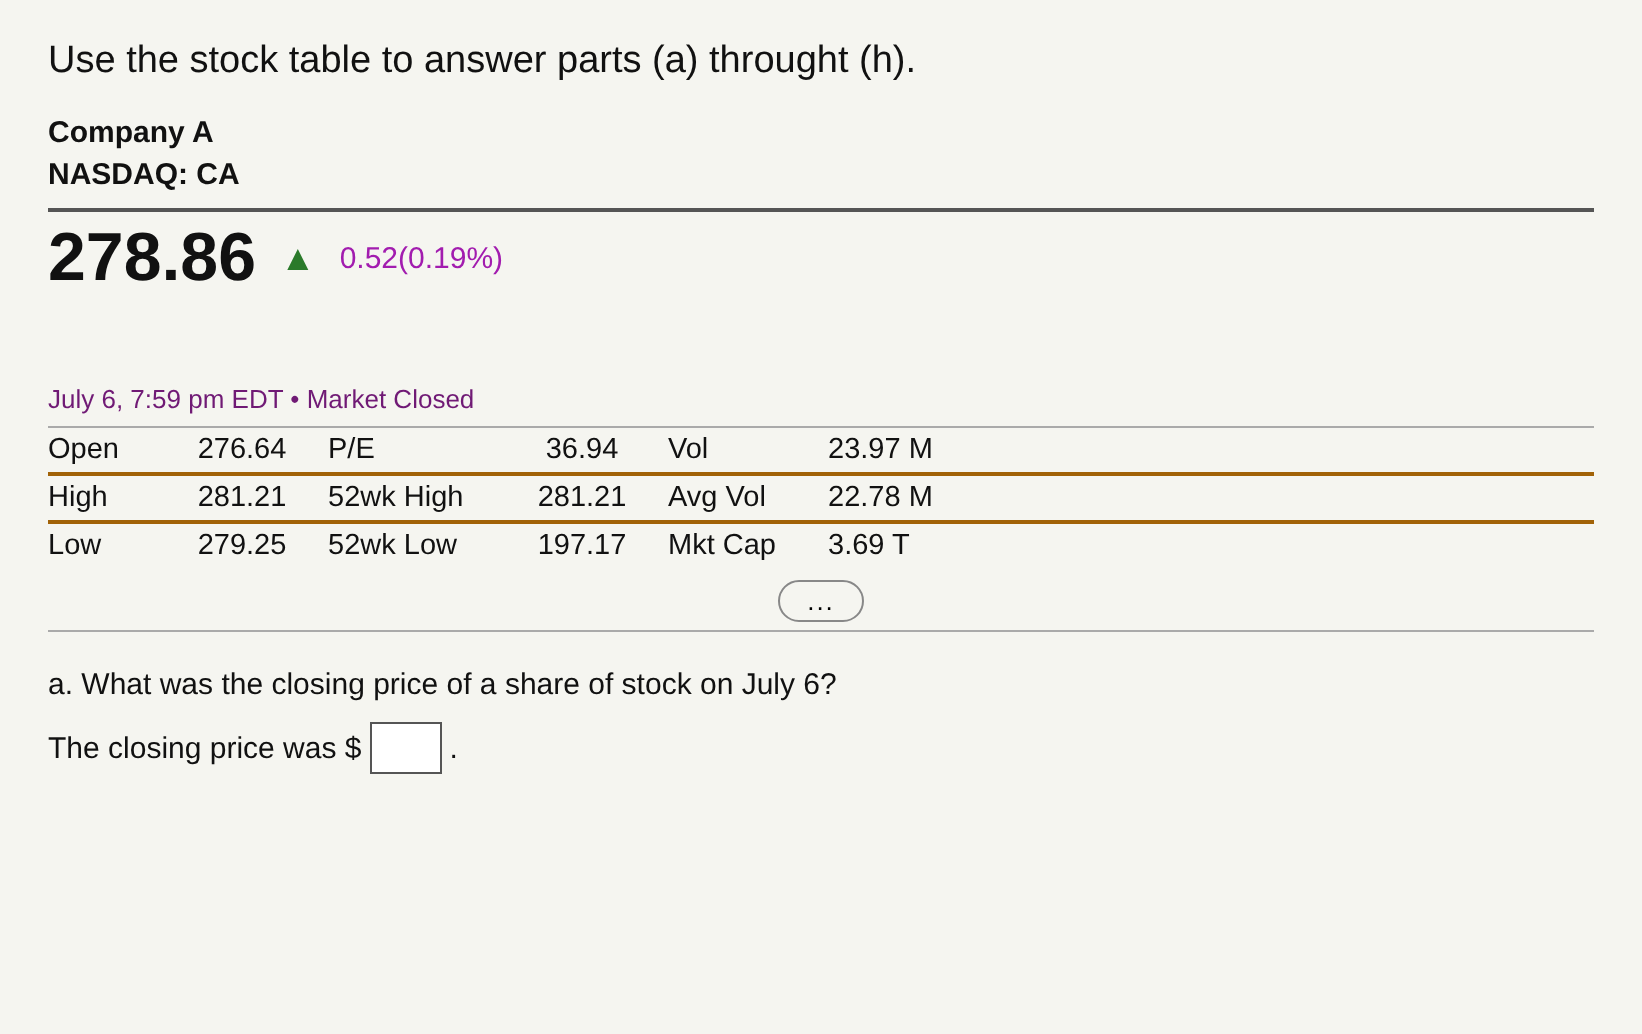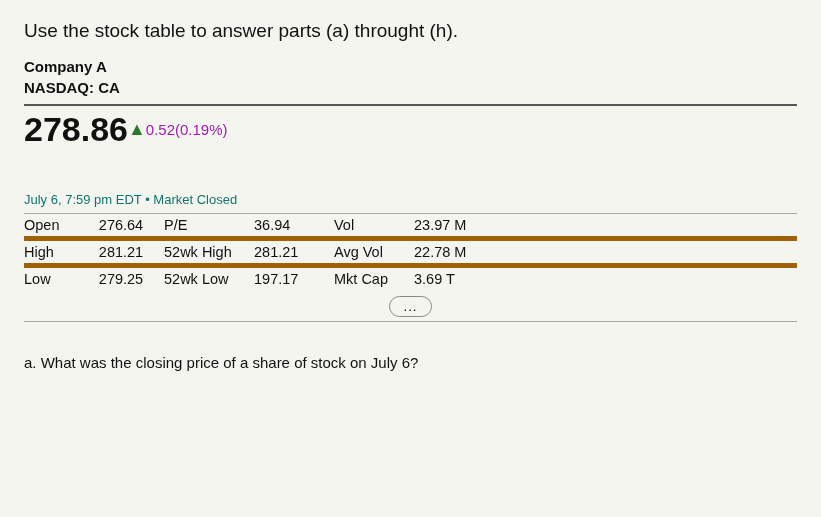--- a/index.html
+++ b/index.html
@@ -27,75 +27,75 @@
       line-height: 1.4;
       margin-bottom: 6px;
     }
     .divider-top {
       border-top: 2px solid #555;
       margin-bottom: 4px;
     }
     .price-row {
       display: flex;
       align-items: center;
-      gap: 0;
+      gap: 12px;
       margin-bottom: 2px;
     }
     .price-main {
       font-size: 34px;
       font-weight: bold;
     }
     .price-arrow {
       color: #2a7a2a;
       font-size: 18px;
     }
     .price-change {
       font-size: 15px;
       color: #a21caf;
       font-weight: normal;
     }
     .market-status {
       font-size: 13px;
-      color: #0f766e;
+      color: #701a75;
       margin-bottom: 6px;
       margin-top: 43px;
     }
     .divider-mid {
       border-top: 1.5px solid #aaa;
       margin-bottom: 0px;
     }
     .stock-table {
       width: 100%;
       border-collapse: collapse;
       margin-bottom: 0;
     }
     .stock-table td {
       padding: 3px 6px 3px 0;
       font-size: 14.5px;
       vertical-align: top;
-      border-bottom: 5px solid #a16207;
+      border-bottom: 2px solid #a16207;
     }
     .stock-table tr:last-child td {
       border-bottom: none;
     }
     .label-col {
       width: 60px;
       font-weight: normal;
     }
     .value-col {
       width: 80px;
       text-align: center;
       padding-right: 20px;
     }
     .label-col2 {
       width: 90px;
     }
     .value-col2 {
       width: 80px;
-      text-align: left;
+      text-align: center;
       padding-right: 20px;
     }
     .label-col3 {
       width: 80px;
       margin-left: 32px;
     }
     .value-col3 {
     }
     .divider-bottom {
       border-top: 1.5px solid #aaa;
@@ -110,21 +110,21 @@
     .more-btn {
       border: 1.5px solid #888;
       border-radius: 12px;
       padding: 2px 14px;
       font-size: 13px;
       background: #f5f5f0;
       cursor: pointer;
       letter-spacing: 1px;
     }
     .question-section {
-      margin-top: 32px;
+      margin-top: 18px;
     }
     .question-text {
       font-size: 15px;
       margin-bottom: 10px;
     }
     .answer-row {
       display: flex;
       align-items: center;
       gap: 4px;
       font-size: 15px;
@@ -193,13 +193,18 @@
 </table>
 
 <div class="more-btn-row">
   <button class="more-btn">...</button>
 </div>
 
 <div class="divider-bottom"></div>
 
 <div class="question-section">
   <p class="question-text">a. What was the closing price of a share of stock on July 6?</p>
+  <div class="answer-row">
+    <span>The closing price was $</span>
+    <input class="answer-input" type="text" value="" style="">
+    <span>.</span>
+  </div>
 </div>
 
 </body></html>

